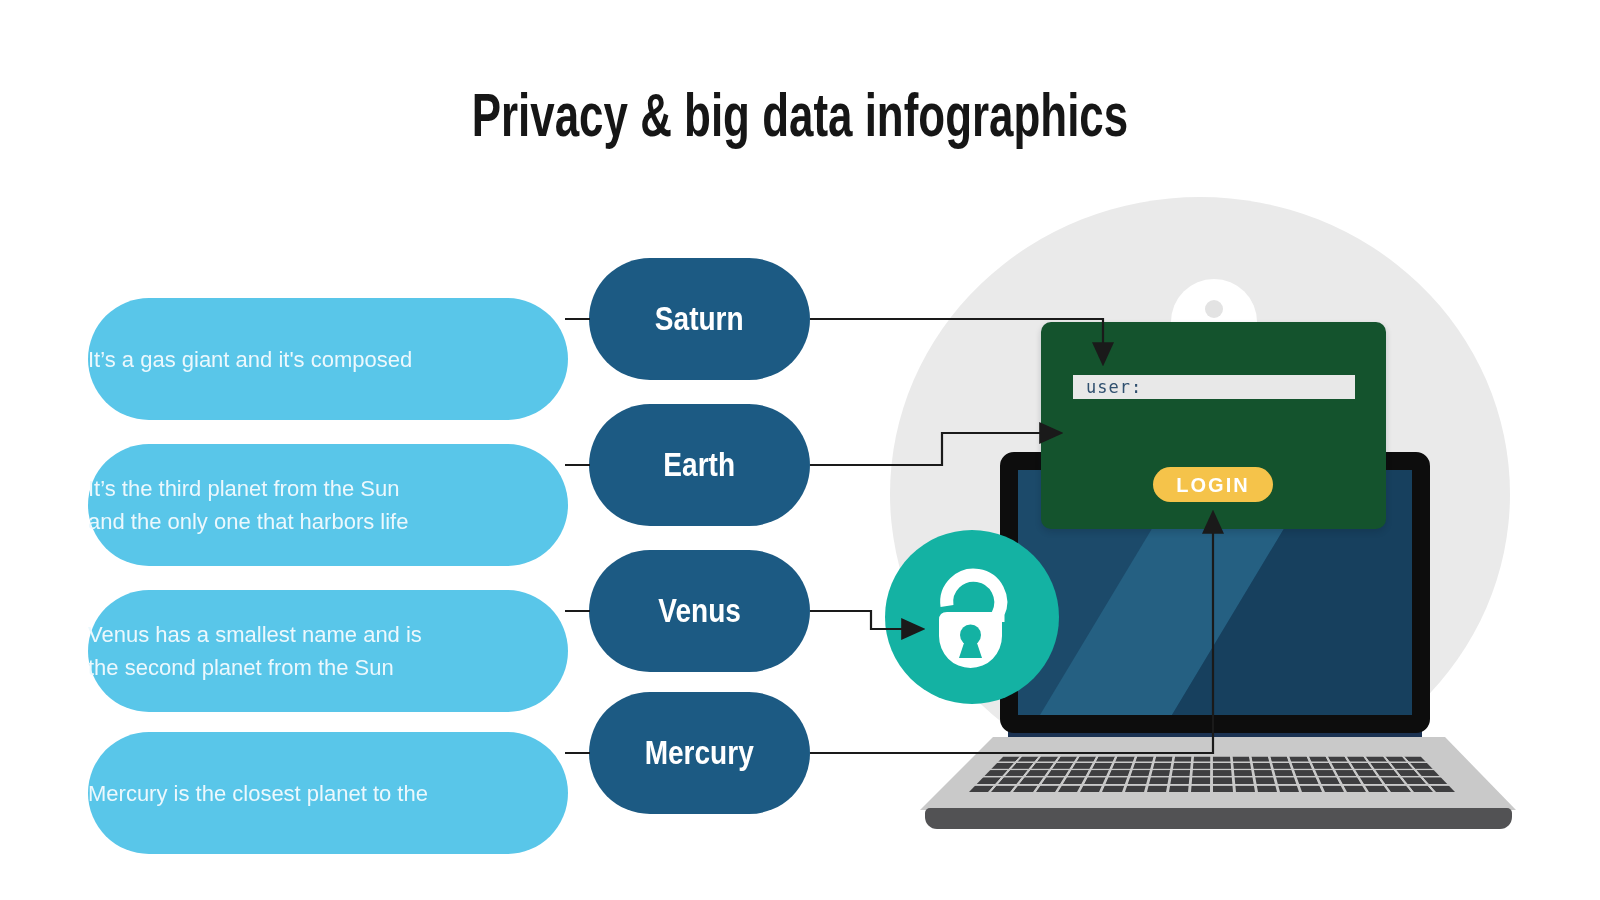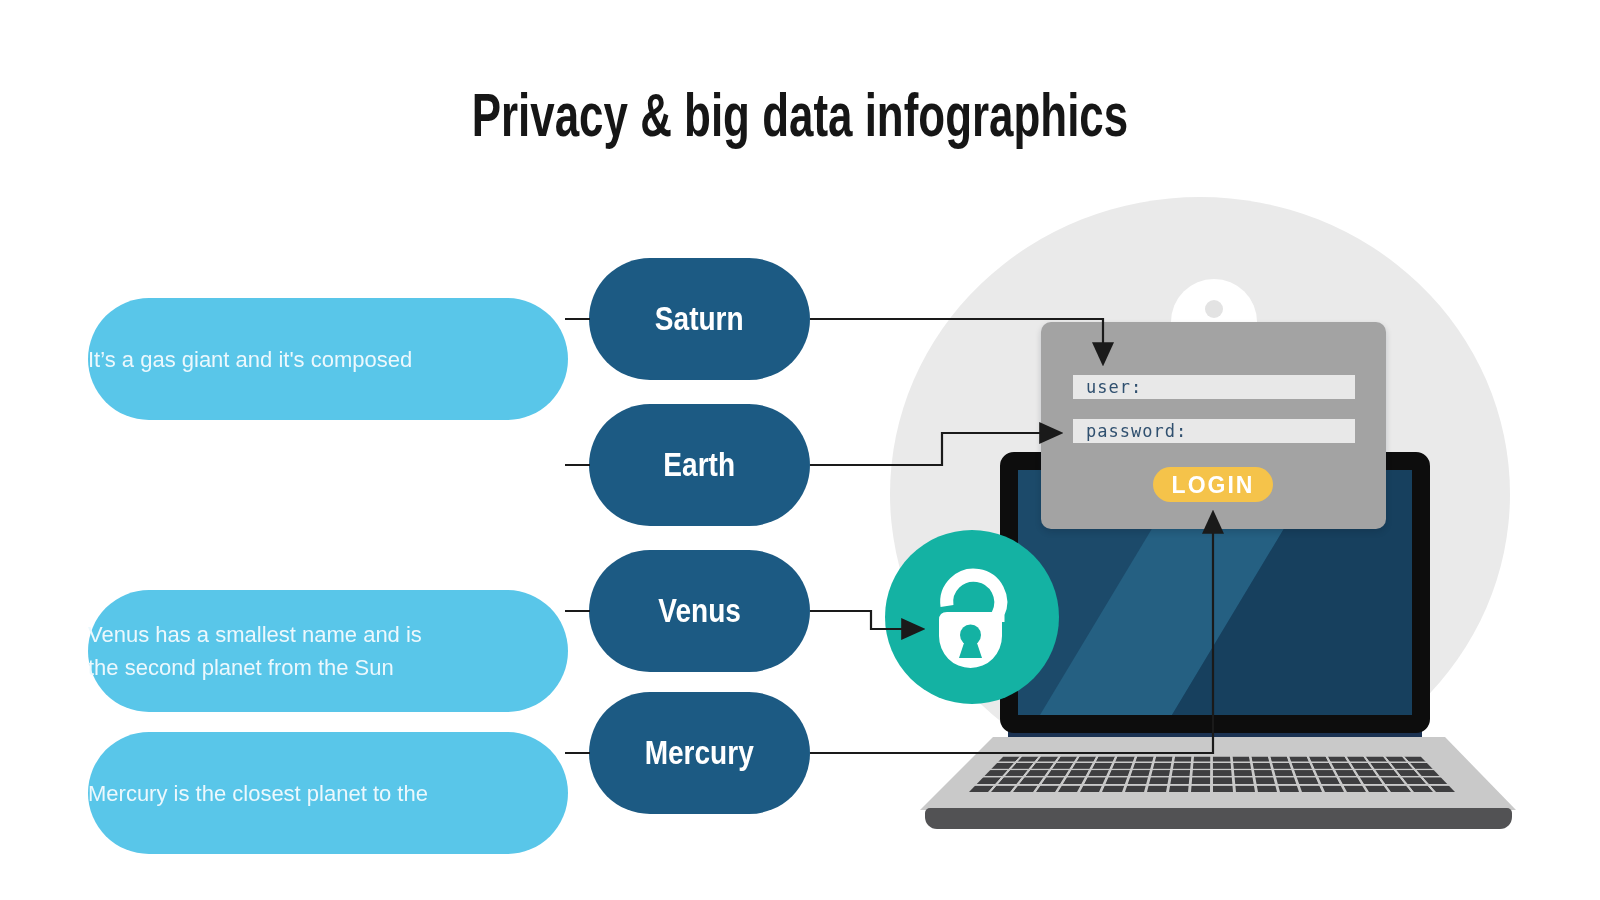--- a/index.html
+++ b/index.html
@@ -43,27 +43,27 @@
   .kb i{display:block;background:#3E3E40;}
   .base-bar{position:absolute;left:925px;top:808px;width:587px;height:21px;
        background:#525254;border-radius:5px 5px 12px 12px;z-index:15;}
 
   
   .card-tab{position:absolute;left:1171px;top:279px;width:86px;height:86px;border-radius:50%;
        background:#ffffff;z-index:29;}
   .tab-dot{position:absolute;left:1205px;top:300px;width:18px;height:18px;border-radius:50%;
        background:#E3E3E3;z-index:31;}
   .card{position:absolute;left:1041px;top:322px;width:345px;height:207px;border-radius:10px;
-       background:#a3a3a3;box-shadow:0 3px 6px rgba(10,20,40,.18);z-index:30;}
+       background:#14532d;box-shadow:0 3px 6px rgba(10,20,40,.18);z-index:30;}
   .field{position:absolute;left:32px;width:282px;height:24px;background:#E8E8E8;
        color:#30506F;font-family:"DejaVu Sans Mono",monospace;font-size:17px;
        line-height:24px;padding-left:13px;box-sizing:border-box;letter-spacing:1px;}
   .field.user{top:53px}.field.pass{top:97px}
   .login-btn{position:absolute;left:112px;top:145px;width:120px;height:35px;border-radius:18px;
-       background:#F5C34A;border:none;color:#ffffff;font-weight:bold;font-size:23px;
+       background:#F5C34A;border:none;color:#ffffff;font-weight:bold;font-size:20px;
        letter-spacing:2px;text-align:center;line-height:35px;
        font-family:"Liberation Sans",sans-serif;}
 
   
   .lock-badge{position:absolute;left:885px;top:530px;width:174px;height:174px;
        border-radius:50%;background:#14B2A3;z-index:32;}
   .lock-badge svg{position:absolute;left:0;top:0;}
 
   
   .arrows{position:absolute;left:0;top:0;z-index:40;pointer-events:none;}
@@ -77,20 +77,24 @@
 
 <div class="row r0">
   <div class="bubble">
     <span>It’s a gas giant and it's composed</span>
   </div>
   <div class="pill">
     <b>Saturn</b>
   </div>
 </div>
 <div class="row r1">
+  <div class="bubble">
+    <span>It’s the third planet from the Sun</span>
+    <span>and the only one that harbors life</span>
+  </div>
   <div class="pill">
     <b>Earth</b>
   </div>
 </div>
 <div class="row r2">
   <div class="bubble">
     <span>Venus has a smallest name and is</span>
     <span>the second planet from the Sun</span>
   </div>
   <div class="pill">
@@ -227,21 +231,20 @@
       <i></i>
       <i></i>
     </div>
 </div>
 <div class="base-bar"></div>
 
 <div class="card-tab"></div>
 <div class="tab-dot"></div>
 <div class="card">
   <div class="field user">user:</div>
-  <div class="field pass">password:</div>
   <button class="login-btn">LOGIN</button>
 </div>
 
 <div class="lock-badge">
   <svg width="174" height="174" viewBox="0 0 174 174">
     <path d="M62 76 A27 27 0 1 1 113 84 L113 92" fill="none" stroke="#ffffff" stroke-width="13"></path>
     <path d="M54 90 Q54 82 62 82 L109 82 Q117 82 117 90 L117 106 A31.5 32 0 0 1 54 106 Z" fill="#ffffff"></path>
     <circle cx="85.5" cy="105" r="10.5" fill="#14B2A3"></circle>
     <polygon points="80,110 91,110 97,128 74,128" fill="#14B2A3"></polygon>
   </svg>

